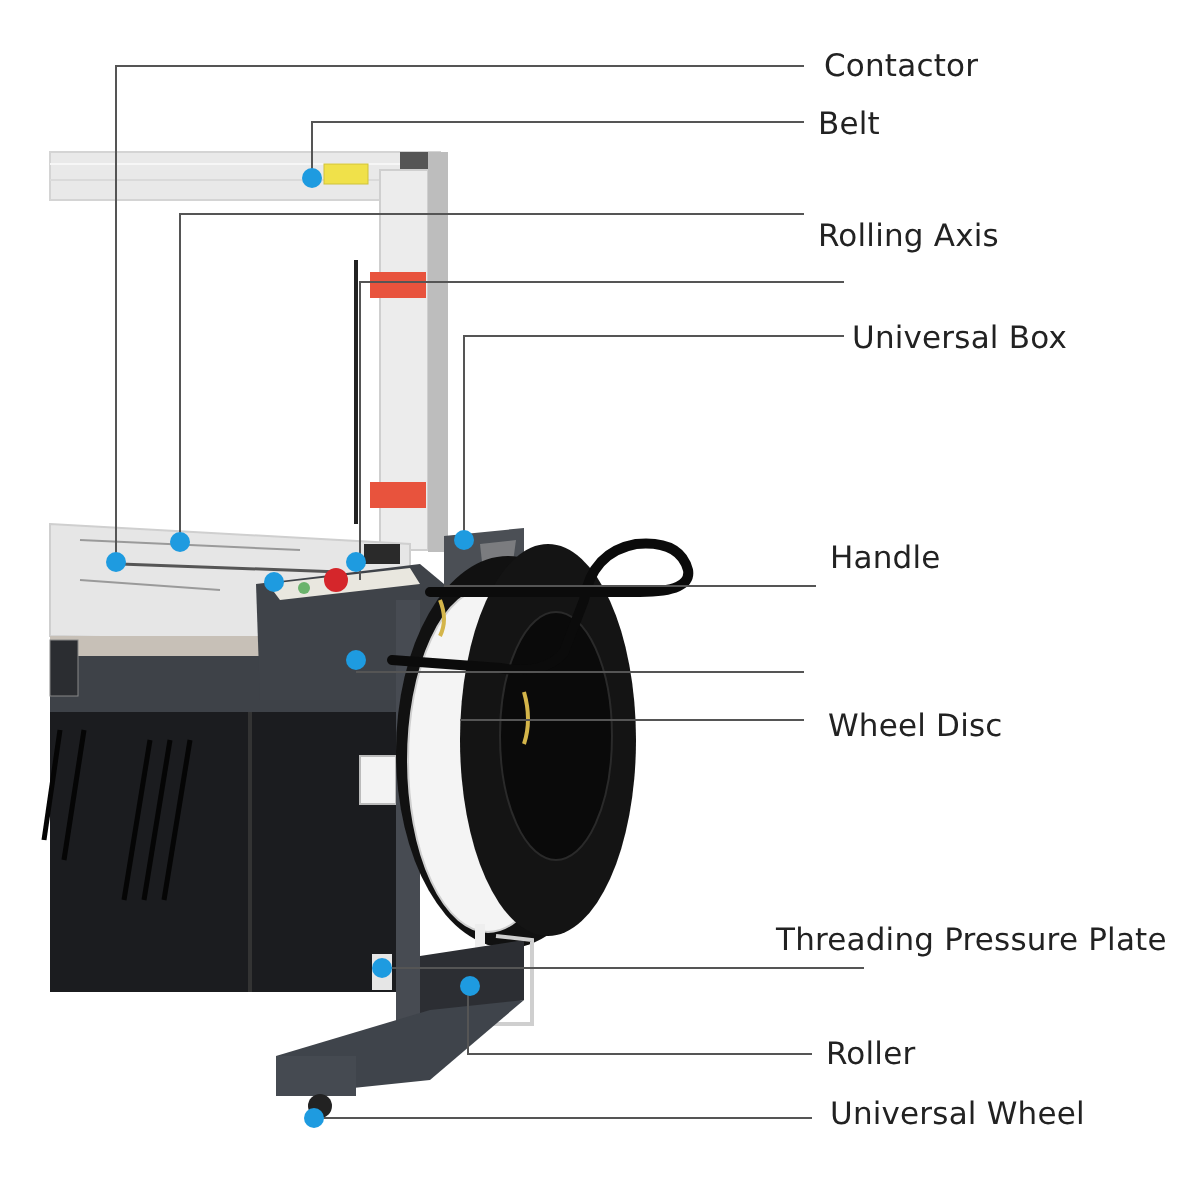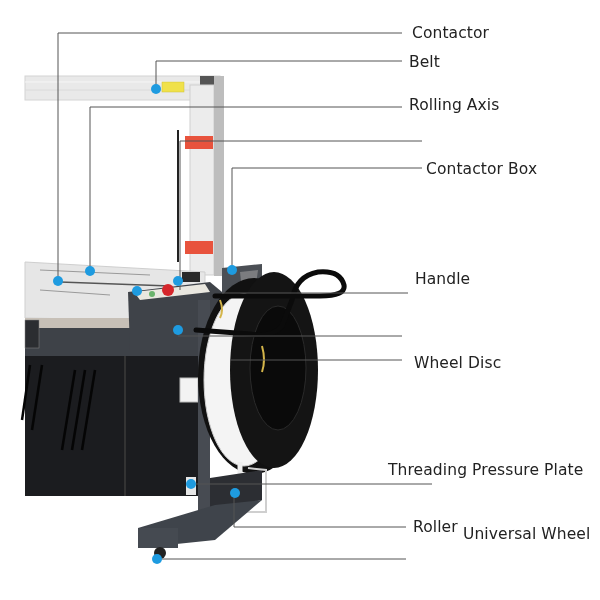--- a/index.html
+++ b/index.html
@@ -111,21 +111,21 @@
       <circle cx="232" cy="270" r="5"></circle>
       <circle cx="178" cy="330" r="5"></circle>
       <circle cx="191" cy="484" r="5"></circle>
       <circle cx="235" cy="493" r="5"></circle>
       <circle cx="157" cy="559" r="5"></circle>
     </g>
   </svg>
 
   <div class="label" style="left:412px; top:24px;">Contactor</div>
   <div class="label" style="left:409px; top:53px;">Belt</div>
-  <div class="label" style="left:409px; top:96px;">Rolling Axis</div>
-  <div class="label" style="left:426px; top:160px;">Contactor Box</div>
+  <div class="label" style="left:409px; top:109px;">Rolling Axis</div>
+  <div class="label" style="left:426px; top:160px;">Universal Box</div>
   <div class="label" style="left:415px; top:270px;">Handle</div>
   <div class="label" style="left:414px; top:354px;">Wheel Disc</div>
   <div class="label" style="left:388px; top:461px;">Threading Pressure Plate</div>
   <div class="label" style="left:413px; top:518px;">Roller</div>
-  <div class="label" style="left:415px; top:525px;margin-left:48px;">Universal Wheel</div>
+  <div class="label" style="left:415px; top:548px;">Universal Wheel</div>
 
 </div>
 
 </body></html>

